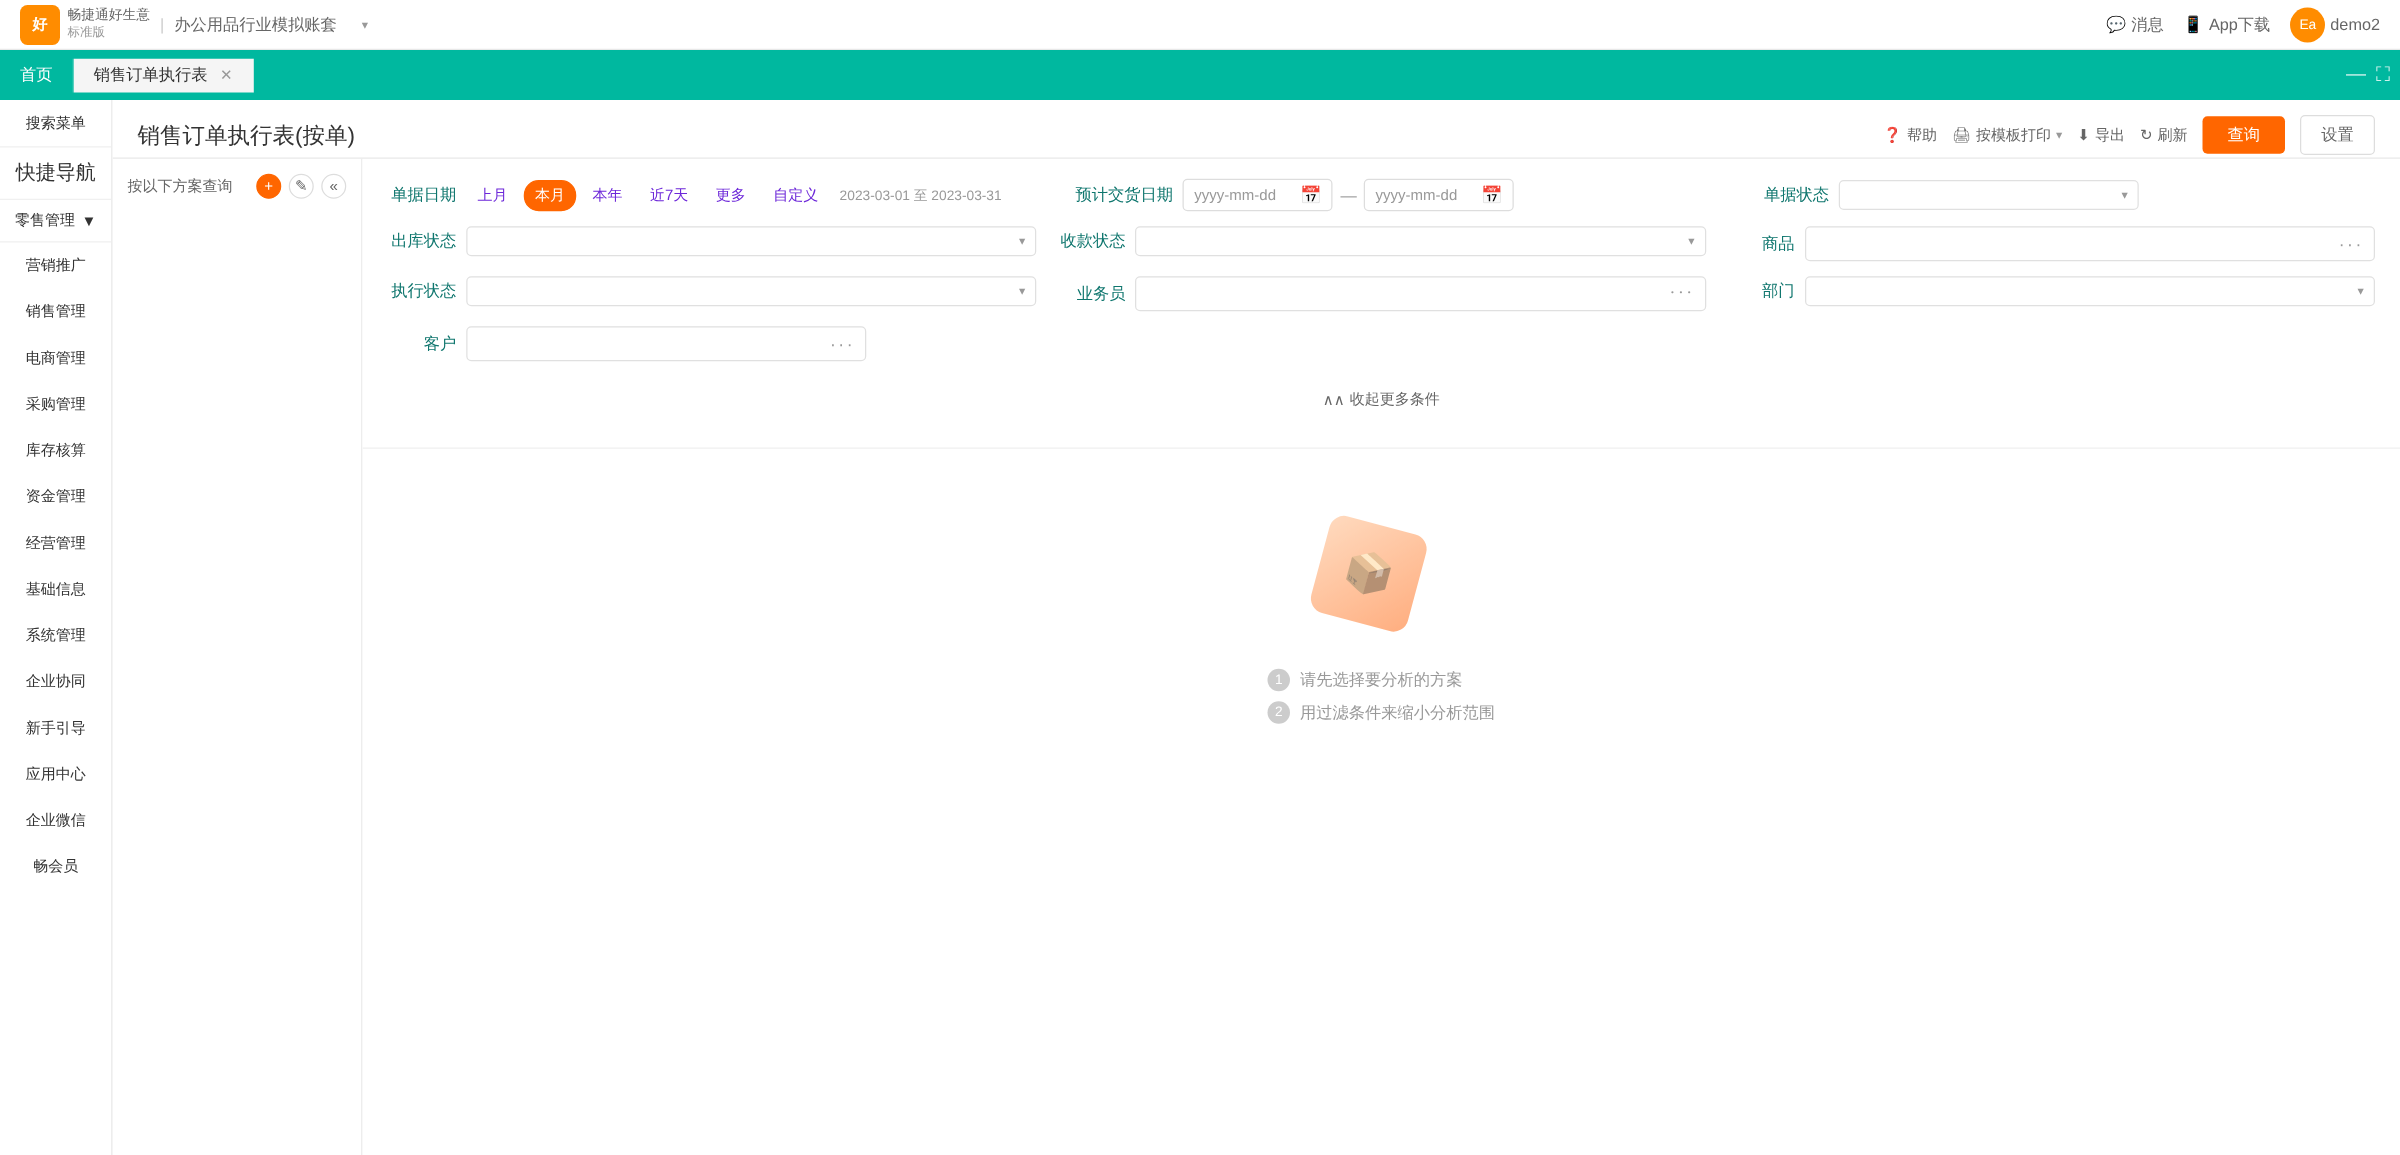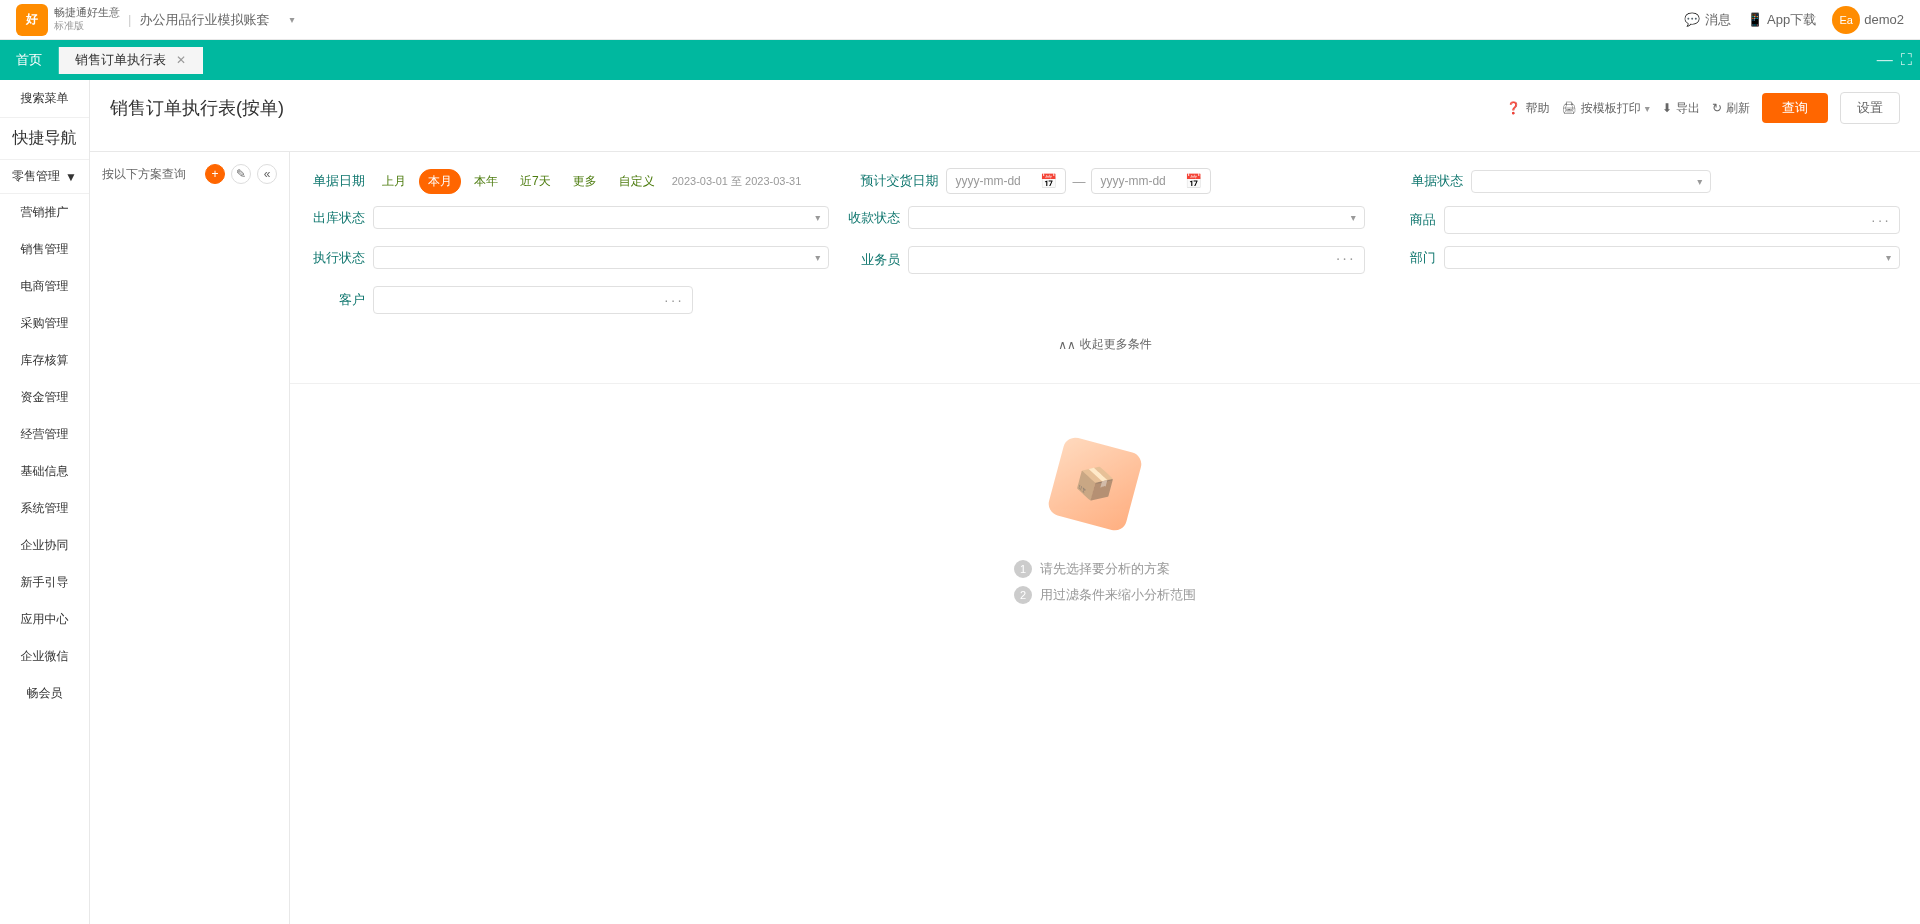--- a/index.html
+++ b/index.html
@@ -37,21 +37,21 @@
     .sidebar-nav-text { font-size: 16px; color: #333; text-align: center; cursor: pointer; padding: 4px 0; }
     .sidebar-section { border-bottom: 1px solid #f0f0f0; }
     .sidebar-item { display: flex; align-items: center; justify-content: center; padding: 10px 8px; cursor: pointer; font-size: 12px; color: #333; flex-direction: column; gap: 2px; }
     .sidebar-section-header { display: flex; align-items: center; justify-content: space-between; padding: 8px 12px; cursor: pointer; font-size: 12px; color: #333; }
 
     
     .content { flex: 1; display: flex; flex-direction: column; overflow: hidden; background: #f5f5f5; }
 
     
     .page-header { background: #fff; padding: 12px 20px 0 20px; border-bottom: 1px solid #e8e8e8; flex-shrink: 0; }
-    .page-title-row { display: flex; align-items: center; justify-content: space-between; margin-bottom: 27px; }
+    .page-title-row { display: flex; align-items: center; justify-content: space-between; margin-bottom: 2px; }
     .page-title { font-size: 18px; font-weight: 500; color: #333; }
     .page-actions { display: flex; align-items: center; gap: 12px; }
     .action-btn { display: flex; align-items: center; gap: 4px; font-size: 12px; color: #666; cursor: pointer; }
     .query-btn { background: #ff6600; color: white; border: none; padding: 6px 20px; border-radius: 4px; cursor: pointer; font-size: 13px; }
     .setting-btn { border: 1px solid #ddd; color: #666; padding: 6px 16px; border-radius: 4px; cursor: pointer; font-size: 13px; background: white; }
 
     
     .filter-panel { display: flex; flex: 1; overflow: hidden; }
     .filter-left { width: 200px; background: #fff; border-right: 1px solid #e8e8e8; padding: 12px; flex-shrink: 0; }
     .filter-left-title { font-size: 12px; color: #666; margin-bottom: 8px; display: flex; align-items: center; justify-content: space-between; }
@@ -61,21 +61,21 @@
     .filter-list-item { display: flex; align-items: center; gap: 6px; padding: 6px 8px; border-radius: 4px; cursor: pointer; font-size: 12px; }
     .filter-list-item.active { color: #ff6600; }
     .filter-list-item .item-icon { width: 16px; height: 16px; border-radius: 50%; border: 1px solid #ff6600; display: flex; align-items: center; justify-content: center; font-size: 9px; color: #ff6600; }
     .filter-list-item .item-icon.circle { border-color: #999; color: #999; }
 
     
     .filter-main { flex: 1; overflow-y: auto; background: #fff; }
 
     
     .filter-conditions { padding: 16px 20px; background: #fff; border-bottom: 1px solid #f0f0f0; }
-    .date-btn { padding: 3px 8px; border-radius: 3px; cursor: pointer; font-size: 12px; color: #4d7c0f; border: 1px solid transparent; }
+    .date-btn { padding: 3px 8px; border-radius: 3px; cursor: pointer; font-size: 12px; color: #6d28d9; border: 1px solid transparent; }
     .date-btn.active { background: #ff6600; color: white; border-color: #ff6600; border-radius: 12px; }
     .date-input { border: 1px solid #ddd; border-radius: 4px; padding: 4px 8px; font-size: 12px; color: #999; width: 120px; display: flex; align-items: center; justify-content: space-between; gap: 4px; }
     .collapse-btn { display: flex; align-items: center; justify-content: center; gap: 4px; padding: 8px 0; color: #666; font-size: 12px; cursor: pointer; text-align: center; }
 
     
     .empty-state { flex: 1; display: flex; flex-direction: column; align-items: center; justify-content: center; gap: 16px; padding: 60px 20px; }
     .empty-icon { width: 100px; height: 100px; position: relative; }
     .empty-icon-inner { width: 80px; height: 80px; background: linear-gradient(135deg, #ffcba4, #ff8c4a); border-radius: 12px; display: flex; align-items: center; justify-content: center; font-size: 32px; opacity: 0.7; transform: rotate(15deg); }
     .empty-steps { display: flex; flex-direction: column; gap: 8px; }
     .empty-step { display: flex; align-items: center; gap: 8px; font-size: 13px; color: #999; }

